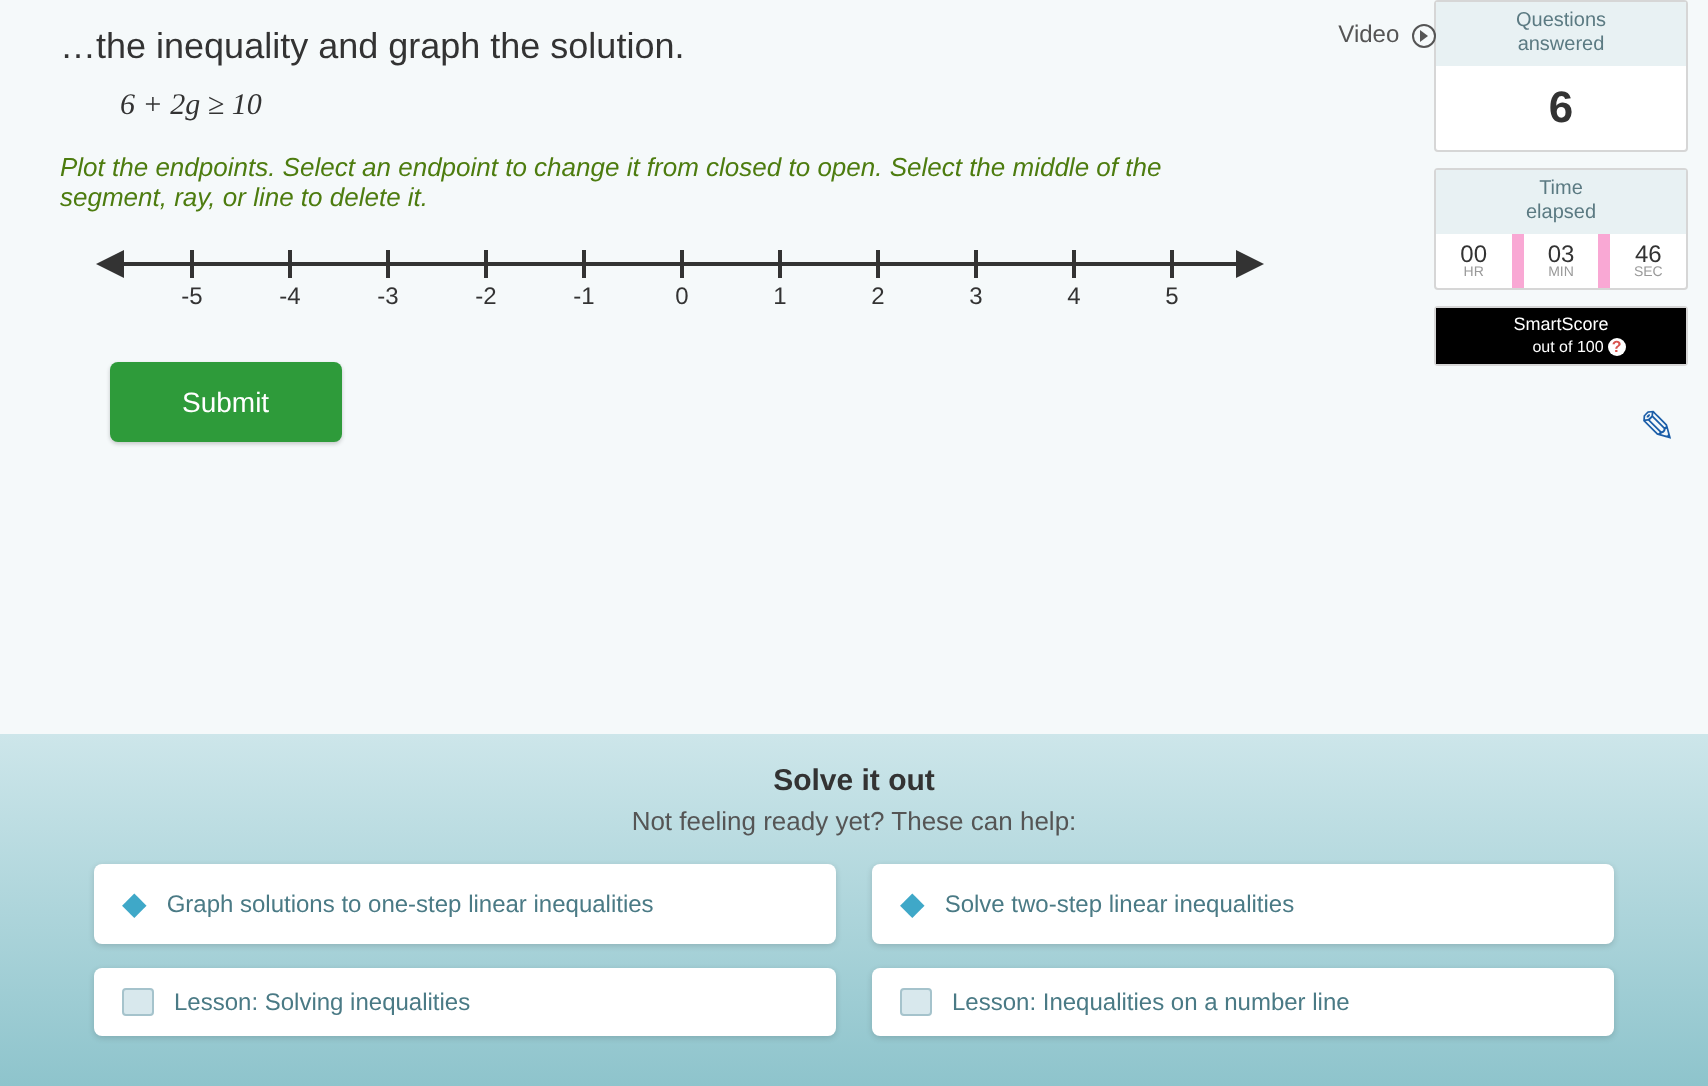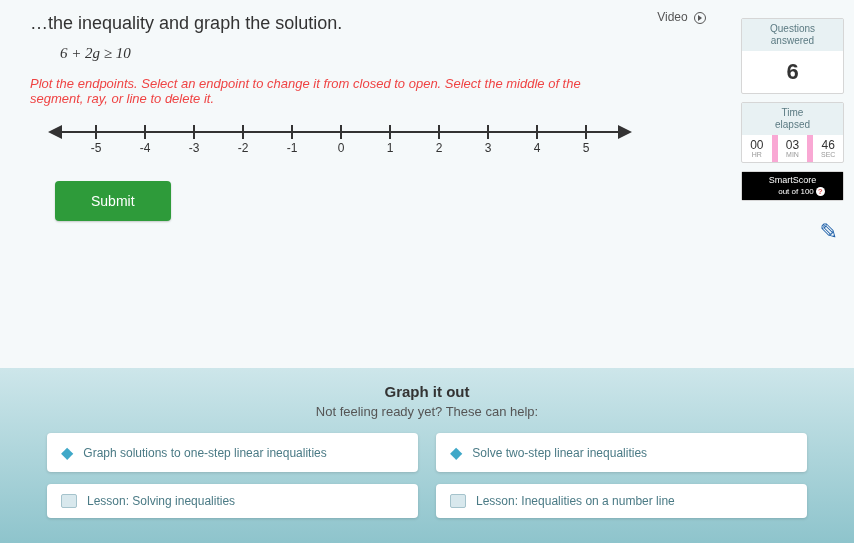--- a/index.html
+++ b/index.html
@@ -11,29 +11,29 @@
       overflow: hidden;
       position: relative;
       color: #333;
     }
     .main {
       padding: 10px 20px 0 30px;
       width: 710px;
       float: left;
     }
     .sidebar {
-      width: 113px;
+      width: 137px;
       float: right;
-      padding-top: 18px;
+      padding-top: 0;
       padding-right: 10px;
     }
     .video-link {
       position: absolute;
       top: 10px;
-      right: 148px;
+      right: 136px;
       font-size: 12px;
       color: #555;
       cursor: pointer;
     }
     .video-link .play-circle {
       display: inline-block;
       width: 12px; height: 12px;
       border: 1px solid #555;
       border-radius: 50%;
       vertical-align: middle;
@@ -48,21 +48,21 @@
       border-top: 3px solid transparent;
       border-bottom: 3px solid transparent;
     }
     .question-text { font-size: 18px; line-height: 1.5; color: #333; }
     .inequality {
       font-family: "Times New Roman", serif;
       font-size: 15px;
       margin: 8px 0 14px 30px;
       font-style: italic;
     }
-    .instruction { font-size: 13px; font-style: italic; color: #ef4444; margin-bottom: 15px; max-width: 600px;}
+    .instruction { font-size: 13px; font-style: italic; color: #4d7c0f; margin-bottom: 15px; max-width: 600px;}
     .numberline-wrap { margin: 12px 0 20px 10px; }
     .numberline {
       position: relative;
       width: 600px;
       height: 40px;
     }
     .nl-line {
       position: absolute;
       top: 10px;
       left: 20px;
@@ -265,21 +265,21 @@
   <div class="side-box">
     <div class="smart-header">
       <div>SmartScore</div>
       <span class="sub">out of 100</span><span class="info">?</span>
     </div>
   </div>
   <div class="pencil-icon">✎</div>
 </div>
 
 <div class="workout">
-  <div class="workout-title">Graph it out</div>
+  <div class="workout-title">Solve it out</div>
   <div class="workout-sub">Not feeling ready yet? These can help:</div>
   <div class="card-grid">
     <div class="help-card">
       <span class="diamond-icon">◆</span>
       <span>Graph solutions to one-step linear inequalities</span>
     </div>
     <div class="help-card">
       <span class="diamond-icon">◆</span>
       <span>Solve two-step linear inequalities</span>
     </div>

